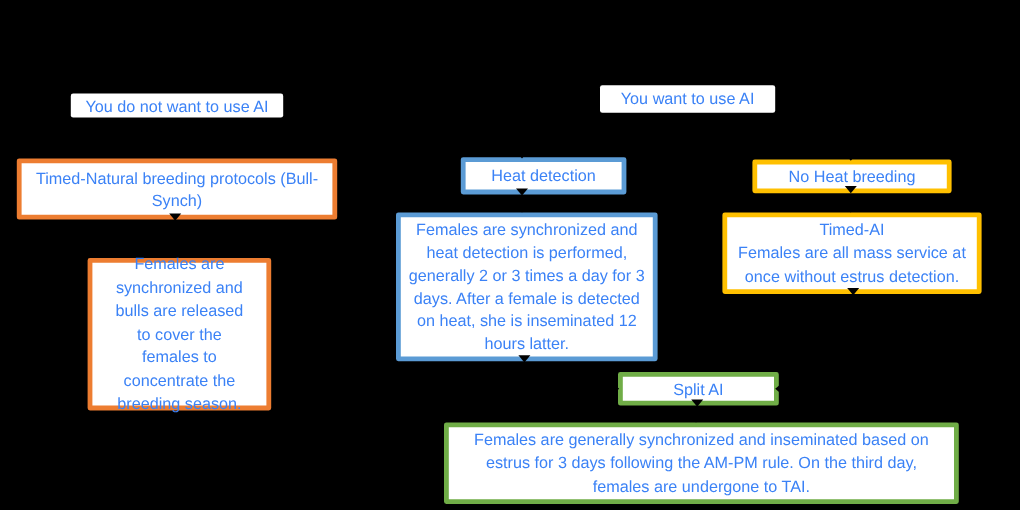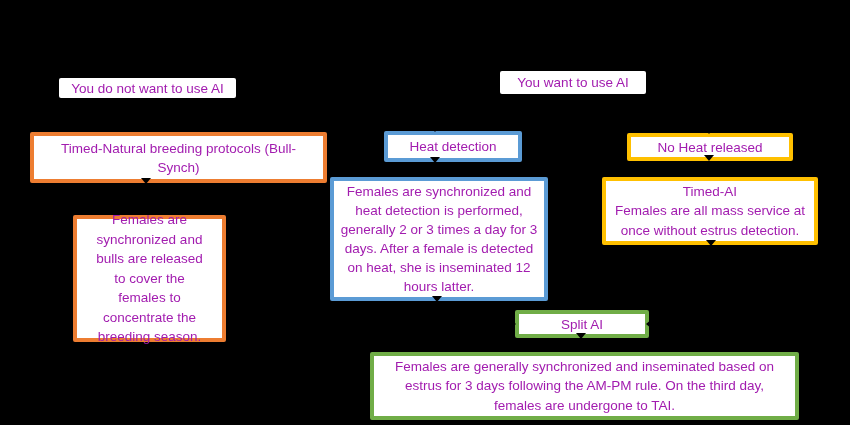--- a/index.html
+++ b/index.html
@@ -7,21 +7,21 @@
     position: relative;
     width: 850px;
     height: 425px;
     background: #000;
     font-family: "Liberation Sans", sans-serif;
     overflow: hidden;
   }
   .box {
     position: absolute;
     background: #fff;
-    color: #a21caf;
+    color: #3b82f6;
     display: flex;
     align-items: center;
     justify-content: center;
     text-align: center;
     box-sizing: border-box;
     border-radius: 2px;
     font-size: 13.5px;
     line-height: 19px;
   }
   .bordered { border: 4px solid #000; }
@@ -49,38 +49,38 @@
 <div class="stage">
 
   <div class="box" style="left:59px; top:78px; width:177px; height:20px;">
     <span class="stack">You do not want to use AI</span>
   </div>
 
   <div class="box" style="left:500px; top:71px; width:146px; height:23px;">
     <span class="stack">You want to use AI</span>
   </div>
 
-  <div class="box bordered" style="left: 30px; top: 132px; width: 297px; height: 51px; padding: 0px 8px; border-color: rgb(237, 125, 49);">
+  <div class="box bordered" style="left: 14px; top: 132px; width: 267px; height: 51px; padding: 0px 8px; border-color: rgb(237, 125, 49);">
     <span class="stack">Timed-Natural breeding protocols (Bull-Synch)</span>
   </div>
 
   <div class="box bordered" style="left: 73px; top: 215px; width: 153px; height: 127px; padding: 0px 15px; line-height: 19.5px; border-color: rgb(237, 125, 49);">
     <span class="stack">Females are synchronized and bulls are released to cover the females to concentrate the breeding season.</span>
   </div>
 
   <div class="box bordered" style="left: 368px; top: 131px; width: 138px; height: 31px; border-color: rgb(91, 155, 213); margin-left: 16px;">
     <span class="stack">Heat detection</span>
   </div>
 
   <div class="box bordered" style="left: 330px; top: 177px; width: 218px; height: 124px; padding: 0px 5px; border-color: rgb(91, 155, 213); align-items: center;">
     <span class="stack">Females are synchronized and heat detection is performed, generally 2 or 3 times a day for 3 days. After a female is detected on heat, she is inseminated 12 hours latter.</span>
   </div>
 
   <div class="box bordered" style="left: 627px; top: 133px; width: 166px; height: 28px; border-color: rgb(255, 192, 0);">
-    <span class="stack">No Heat released</span>
+    <span class="stack">No Heat breeding</span>
   </div>
 
   <div class="box bordered" style="left: 602px; top: 177px; width: 216px; height: 68px; padding: 0px 4px; line-height: 19.5px; border-color: rgb(255, 192, 0);">
     <div class="stack">
       <div>Timed-AI</div>
       <div>Females are all mass service at once without estrus detection.</div>
     </div>
   </div>
 
   <div class="box bordered" style="left: 515px; top: 310px; width: 134px; height: 28px; border-color: rgb(112, 173, 71);">

